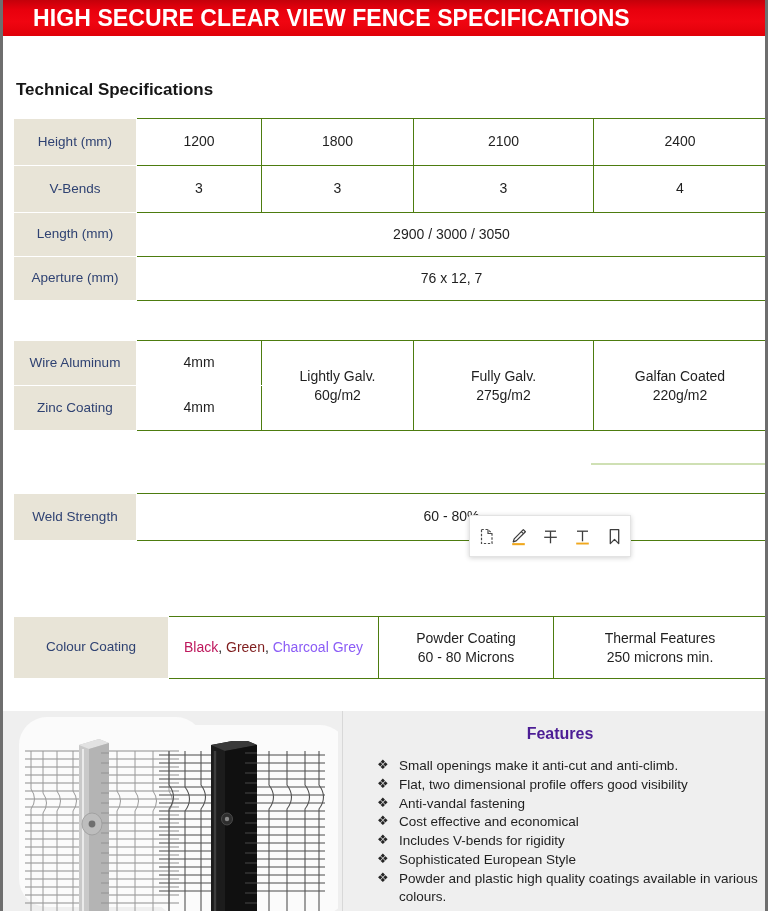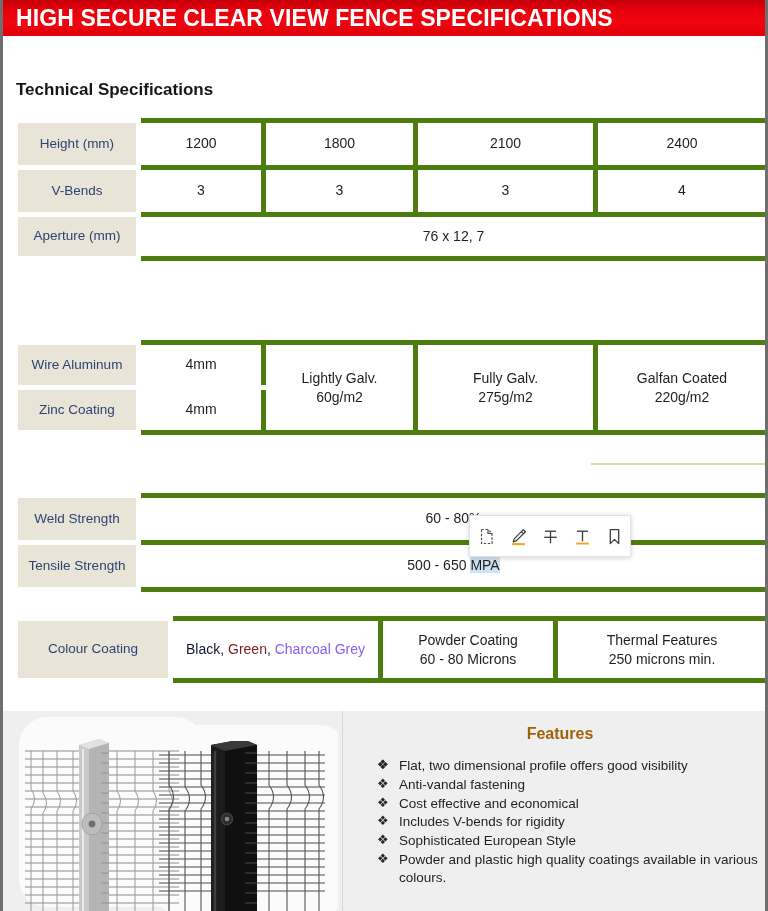--- a/index.html
+++ b/index.html
@@ -20,33 +20,33 @@
   }
 
   
   .titlebar{
     position:absolute;left:0;top:0;width:768px;height:36px;
     background:linear-gradient(180deg,#c4000a 0%,#e8000d 28%,#f00511 60%,#e00009 100%);
     display:flex;align-items:center;
   }
   .titlebar .ttl{
     color:#ffffff;font-size:23px;font-weight:bold;
-    letter-spacing:.1px;margin-left:13px;white-space:nowrap;
+    letter-spacing:.1px;margin-left:30px;white-space:nowrap;
   }
 
   
   .sec-head{
     position:absolute;left:13px;top:80px;
     font-size:17px;color:#161616;font-weight:bold;
   }
 
   
   .tbl{position:absolute;border-collapse:collapse;table-layout:fixed;}
   .tbl td{
-    border:5px solid #4d7c0f;
+    border:1px solid #4d7c0f;
     font-size:14px;color:#1f1f1f;
     text-align:center;vertical-align:middle;
     background:#ffffff;
     line-height:1.25;
   }
   .tbl td.lbl{
     background:#e8e4d7;
     color:#2f4272;
     font-size:13.5px;
     border-color:#ffffff;
@@ -98,21 +98,21 @@
   }
   .imgpane{position:absolute;left:10px;top:0;width:325px;height:200px;overflow:hidden;}
   .imgpane .wcard{
     position:absolute;background:#fbfbfb;border-radius:28px;
   }
   .imgpane .wcard.a{left:6px;top:6px;width:185px;height:190px;}
   .imgpane .wcard.b{left:140px;top:14px;width:195px;height:190px;}
 
   .featpane{position:absolute;left:352px;top:0;width:410px;height:200px;}
   .feat-title{
-    text-align:center;font-size:16px;font-weight:bold;color:#a16207;
+    text-align:center;font-size:16px;font-weight:bold;color:#4c1d95;
     margin-top:14px;
   }
   .feat-list{list-style:none;margin:14px 0 0 22px;padding:0;}
   .feat-list li{
     position:relative;padding-left:22px;margin-bottom:1px;
     font-size:13.5px;color:#1f1f1f;line-height:1.32;
   }
   .feat-list li .bul{
     position:absolute;left:0;top:-1px;color:#262626;font-size:13px;
   }
@@ -143,20 +143,24 @@
         <td>1800</td>
         <td>2100</td>
         <td>2400</td>
       </tr>
       <tr style="height:47px">
         <td class="lbl">V-Bends</td>
         <td>3</td>
         <td>3</td>
         <td>3</td>
         <td>4</td>
+      </tr>
+      <tr style="height:44px">
+        <td class="lbl">Length (mm)</td>
+        <td colspan="4">2900 / 3000 / 3050</td>
       </tr>
       <tr style="height:44px">
         <td class="lbl">Aperture (mm)</td>
         <td colspan="4">76 x 12, 7</td>
       </tr>
     </tbody>
   </table>
 
   <table class="tbl" id="table-coating">
     <colgroup>
@@ -195,24 +199,20 @@
   <table class="tbl" id="table-strength">
     <colgroup>
         <col style="width:123px">
         <col style="width:630px">
       </colgroup>
     <tbody>
       <tr style="height:47px">
         <td class="lbl">Weld Strength</td>
         <td>60 - 80%</td>
       </tr>
-      <tr style="height:47px">
-        <td class="lbl">Tensile Strength</td>
-        <td><span>500 - 650 </span><span class="sel">MPA</span></td>
-      </tr>
     </tbody>
   </table>
 
   <div class="sel-toolbar">
     <div class="ti" title="Copy">
       <svg width="17" height="19" viewBox="0 0 17 19">
         <path d="M3.5 2.5 H10 L14 6.5 V16.5 H3.5 Z" fill="none" stroke="#4a4a4a" stroke-width="1.2" stroke-dasharray="2.3 1.7"></path>
         <path d="M10 2.5 V6.5 H14" fill="none" stroke="#4a4a4a" stroke-width="1.2"></path>
       </svg>
     </div>
@@ -247,21 +247,21 @@
   <table class="tbl" id="table-colour">
     <colgroup>
         <col style="width:155px">
         <col style="width:210px">
         <col style="width:175px">
         <col style="width:213px">
       </colgroup>
     <tbody>
       <tr style="height:62px">
         <td class="lbl">Colour Coating</td>
-        <td><span id="c-black" style="color: #0f172a;">Black</span><span>, </span><span id="c-green" style="color: #7f1d1d;">Green</span><span>, </span><span id="c-grey" style="color: #8b5cf6;">Charcoal Grey</span></td>
+        <td><span id="c-black" style="color: #be185d;">Black</span><span>, </span><span id="c-green" style="color: #7f1d1d;">Green</span><span>, </span><span id="c-grey" style="color: #8b5cf6;">Charcoal Grey</span></td>
         <td class="val-multi">
           <div>Powder Coating</div>
           <div>60 - 80 Microns</div>
         </td>
         <td class="val-multi">
           <div>Thermal Features</div>
           <div>250 microns min.</div>
         </td>
       </tr>
     </tbody>
@@ -388,21 +388,21 @@
             <path d="M92 162 H104"></path>
         </g>
         <ellipse cx="74" cy="78" rx="5.5" ry="6" fill="#2e2e2e" stroke="#555" stroke-width=".8"></ellipse>
         <circle cx="74" cy="78" r="2.2" fill="#8a8a8a"></circle>
       </svg>
     </div>
 
     <div class="featpane">
       <div class="feat-title">Features</div>
       <ul class="feat-list">
-        <li><span class="bul">❖</span></li>
+        <li><span class="bul">❖</span><span>Small openings make it anti-cut and anti-climb.</span></li>
         <li><span class="bul">❖</span><span>Flat, two dimensional profile offers good visibility</span></li>
         <li><span class="bul">❖</span><span>Anti-vandal fastening</span></li>
         <li><span class="bul">❖</span><span>Cost effective and economical</span></li>
         <li><span class="bul">❖</span><span>Includes V-bends for rigidity</span></li>
         <li><span class="bul">❖</span><span>Sophisticated European Style</span></li>
         <li><span class="bul">❖</span><span>Powder and plastic high quality coatings available in various colours.</span></li>
       </ul>
     </div>
   </div>
 

